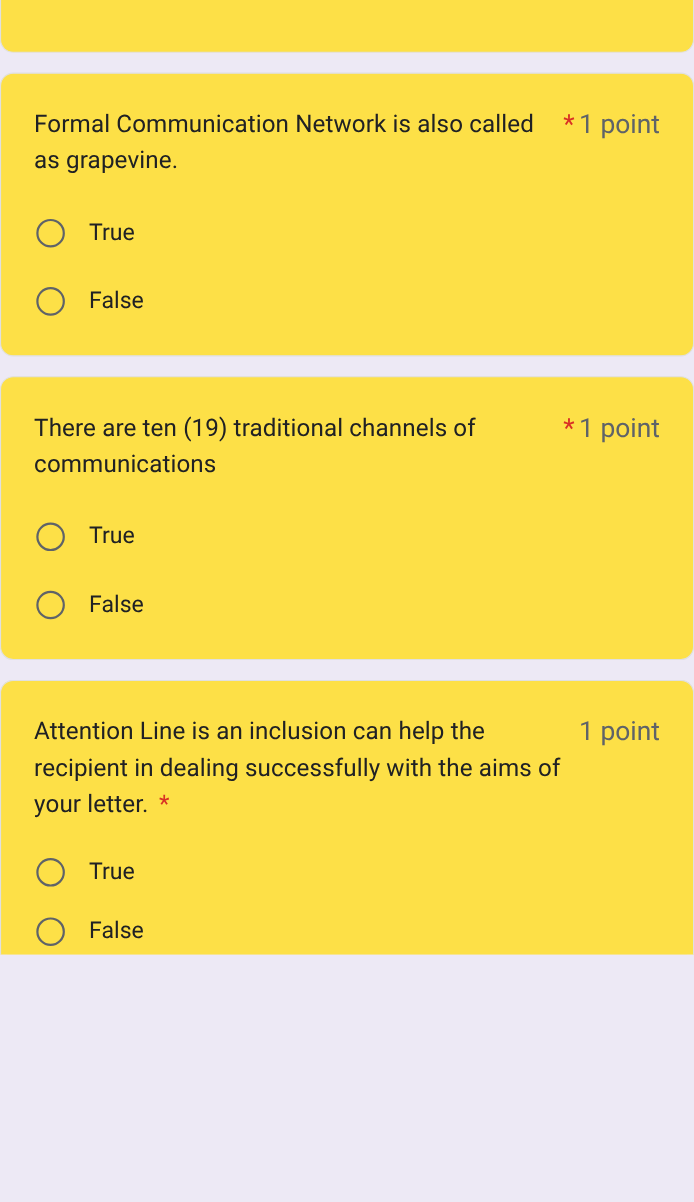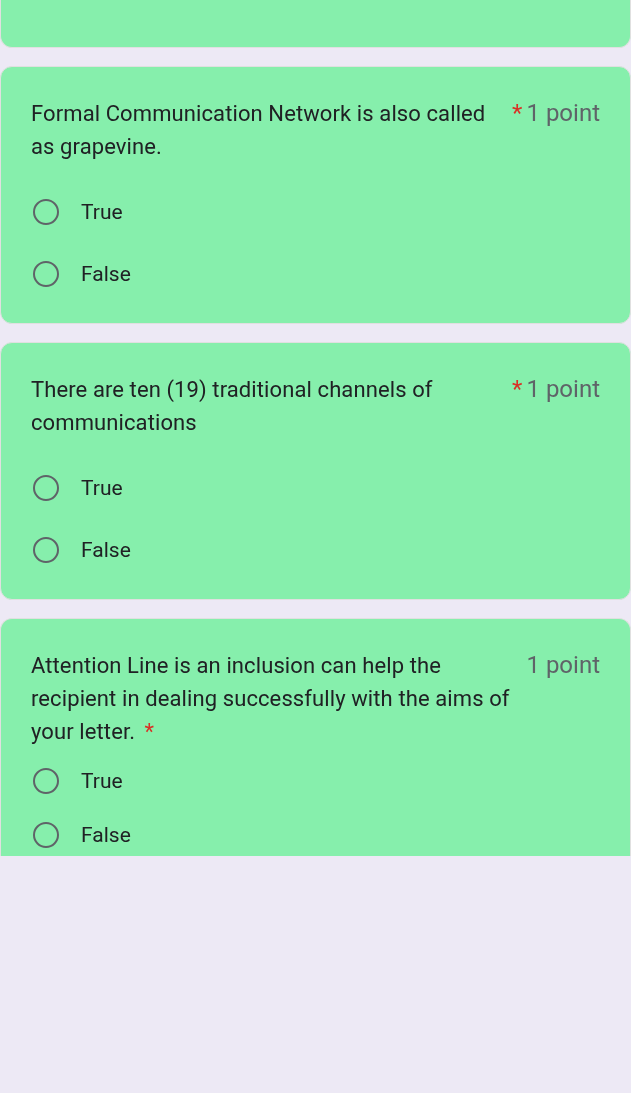--- a/index.html
+++ b/index.html
@@ -11,21 +11,21 @@
     color: #202124;
   }
   .page {
     display: flex;
     flex-direction: column;
     gap: 18px;
     padding: 0;
     width: 631px;
   }
   .card {
-    background: #86efac;
+    background: #fde047;
     border: 1px solid #e0e0e0;
     border-radius: 12px;
     padding: 30px 30px 36px 30px;
   }
   .card.frag {
     border-top-left-radius: 0;
     border-top-right-radius: 0;
     border-top: none;
     height: 48px;
     padding: 0;
@@ -77,21 +77,21 @@
     font-size: 21px;
     color: #202124;
   }
   .card.cut {
     border-bottom-left-radius: 0;
     border-bottom-right-radius: 0;
     border-bottom: none;
     padding-bottom: 8px;
   }
   .cut .options { gap: 28px; }
-  .cut .q-header { margin-bottom: 20px; justify-content: center; }
+  .cut .q-header { margin-bottom: 32px; justify-content: center; }
 </style>
 </head>
 <body>
 
 <div class="page">
 
   <div class="card frag"></div>
 
   <div class="card">
     <div class="q-header">

